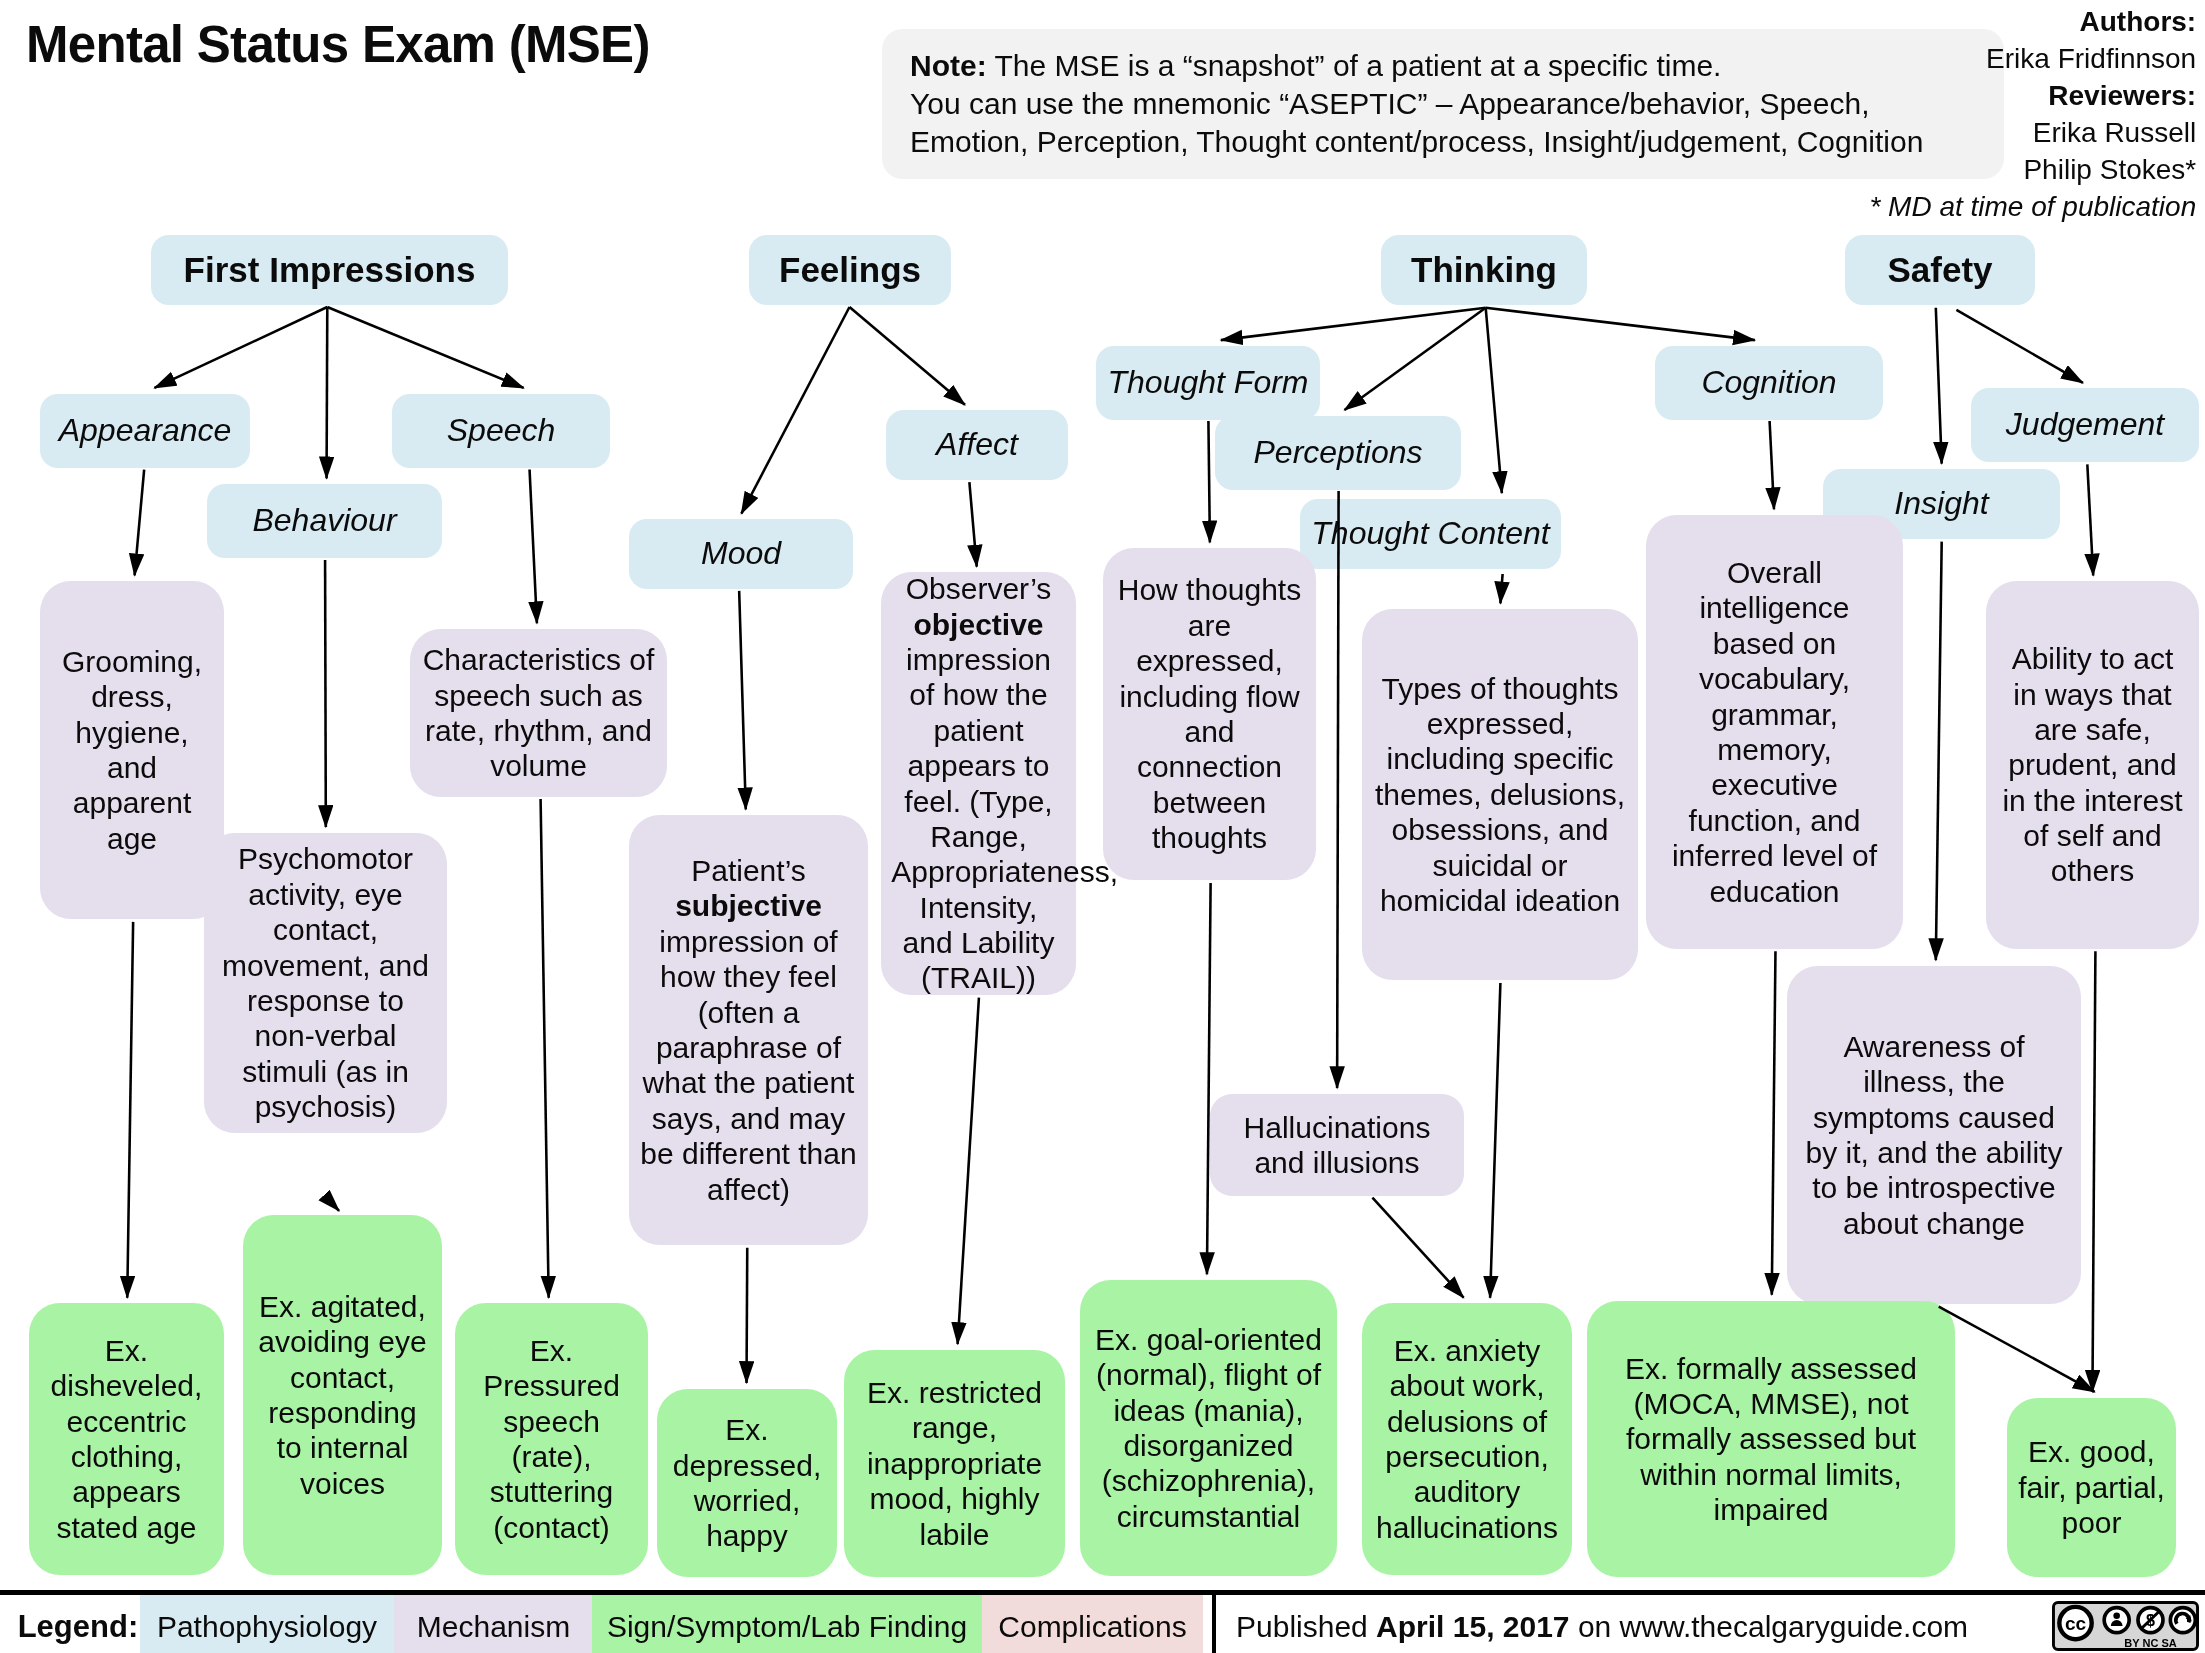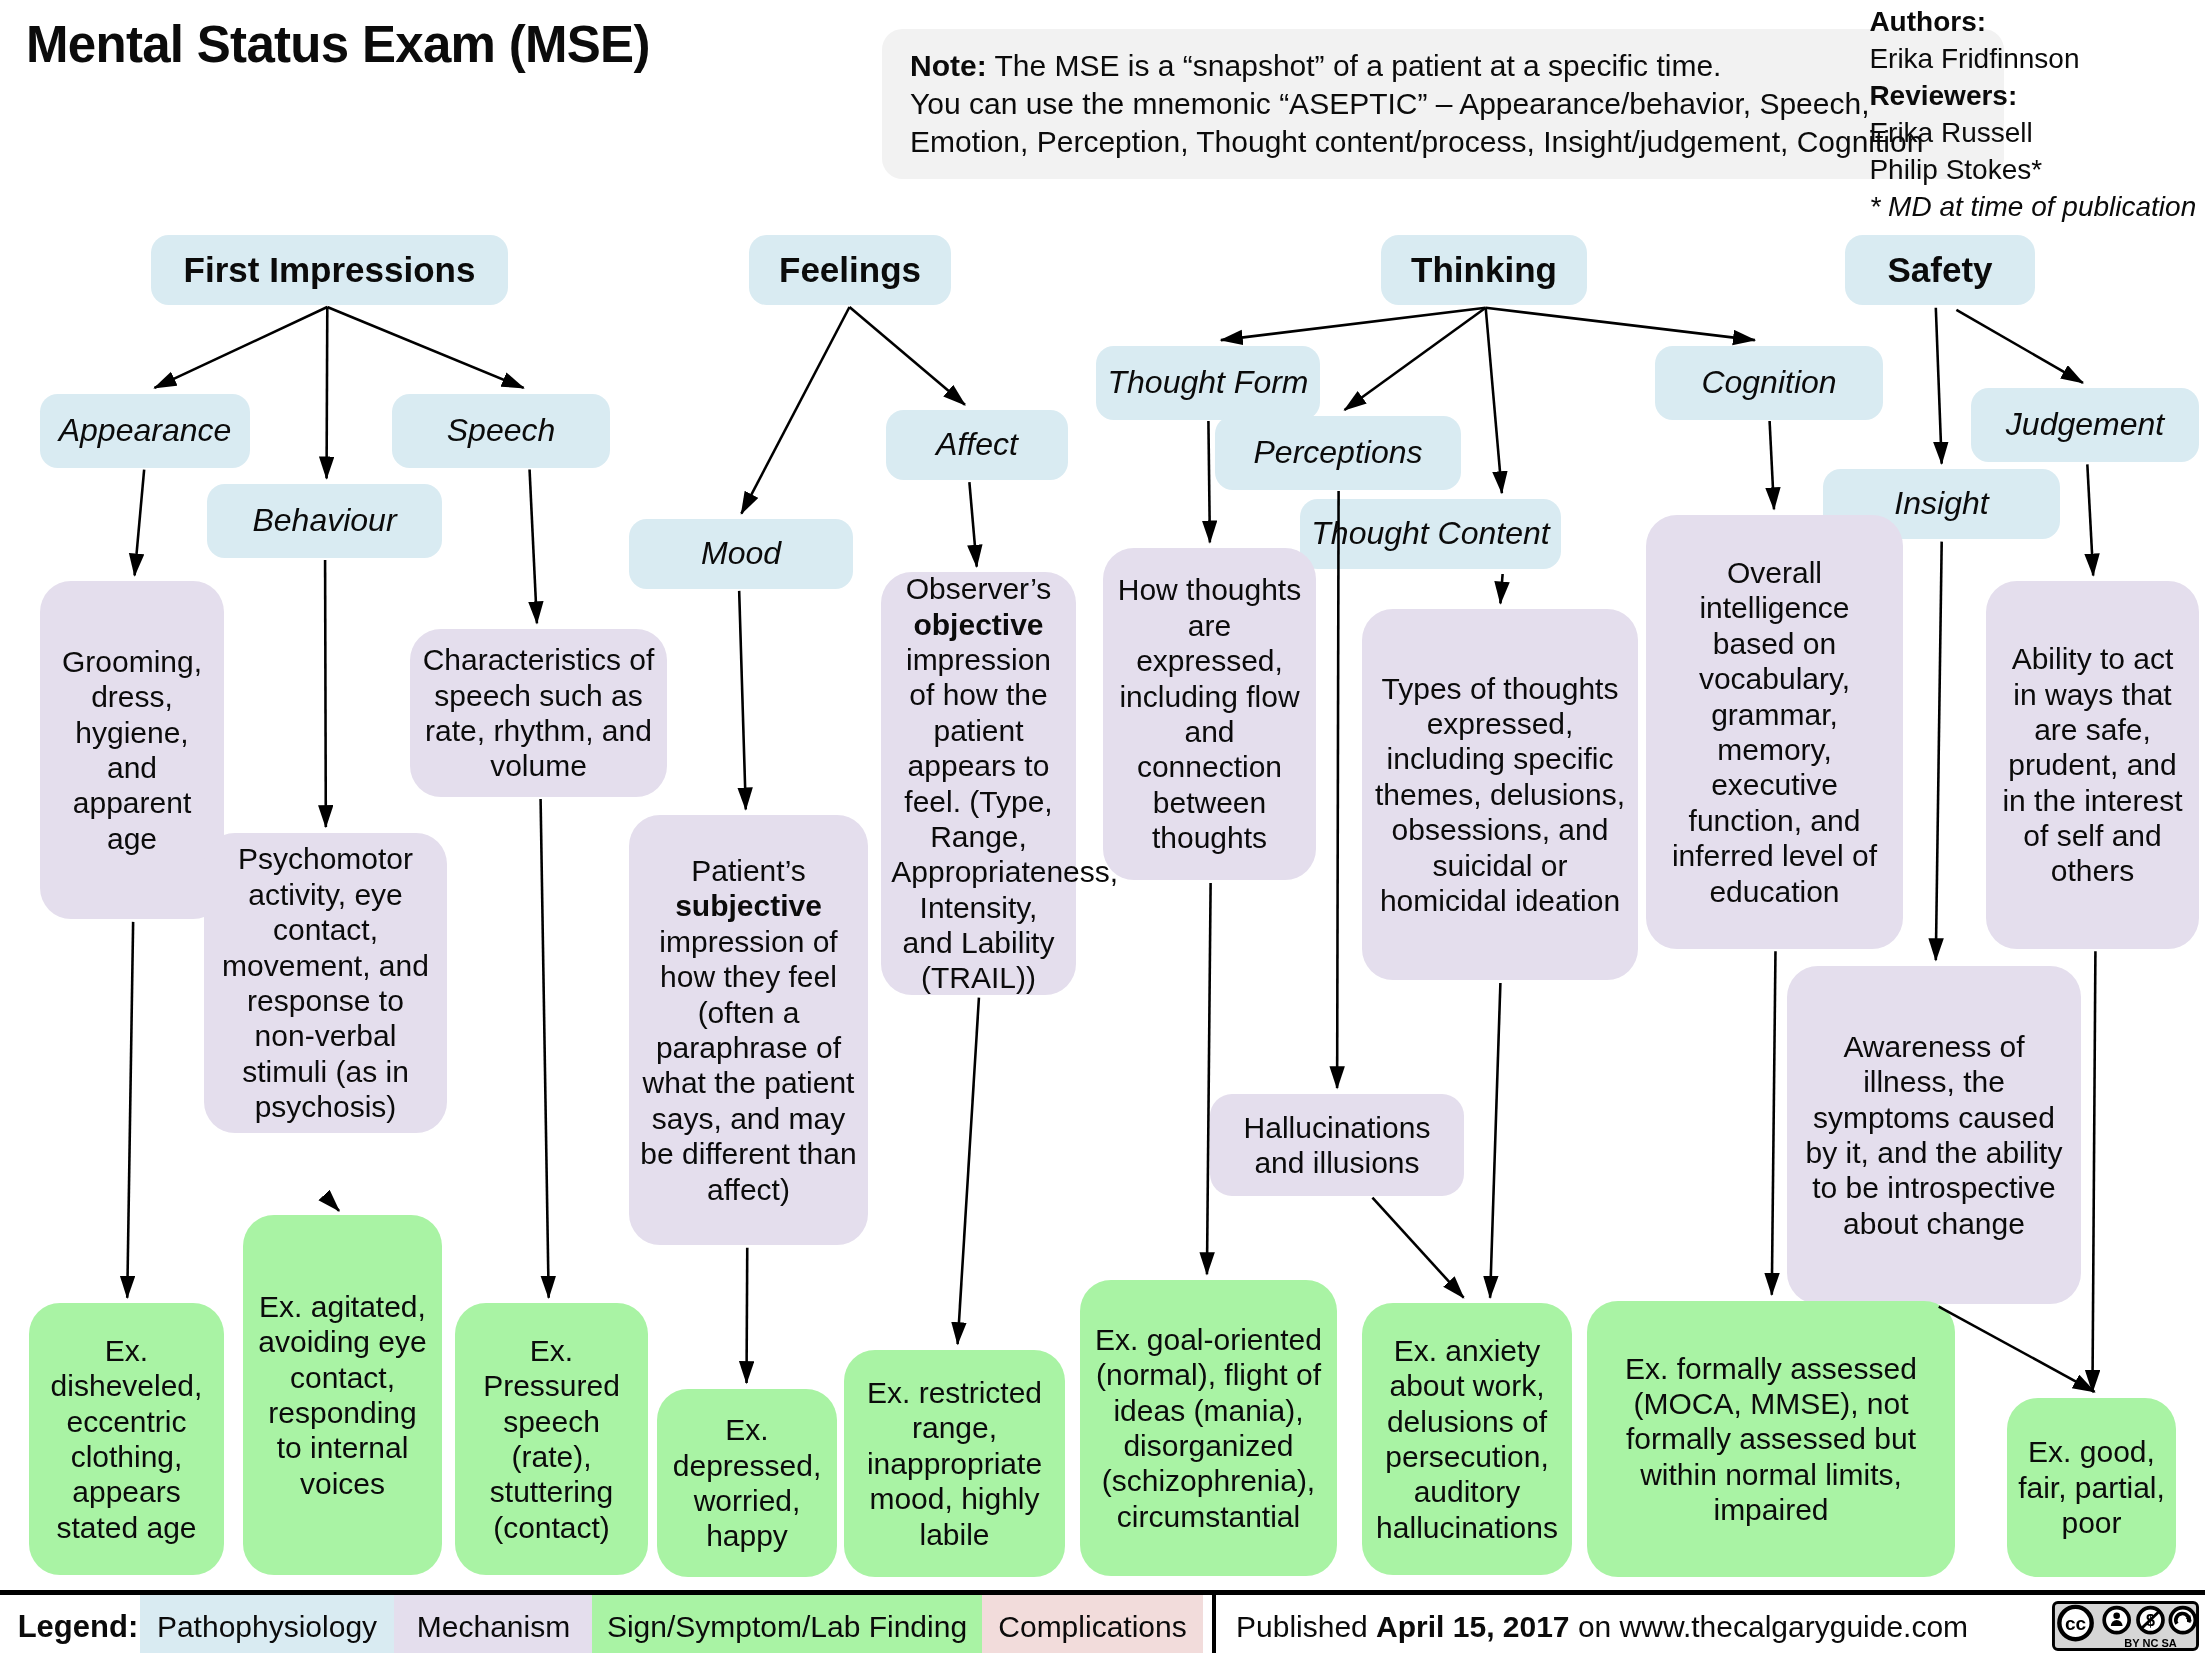--- a/index.html
+++ b/index.html
@@ -10,21 +10,21 @@
        text-align:center;box-sizing:border-box;padding:5.9px 10.3px;line-height:1.18;}
   .box .t{width:100%;}
   .cat{background:var(--pathophysiology);border-radius:17.7px;font-weight:bold;font-size:35px;}
   .sub{background:var(--pathophysiology);border-radius:17.7px;font-size:32px;font-style:italic;}
   .mech{background:var(--mechanism);border-radius:31px;font-size:30px;}
   .sign{background:var(--sign);border-radius:31px;font-size:30px;}
   #title{left:26px;top:14.7px;font-size:51px;font-weight:bold;letter-spacing:-0.7px;}
   #note{left:882px;top:29px;width:1122px;box-sizing:border-box;background:#f2f2f2;
         border-radius:20.6px;padding:17.7px 28px;font-size:30px;line-height:1.27;
         white-space:pre-line;}
-  #credits{right:8.8px;top:4.4px;text-align:left;font-size:28px;line-height:1.32;}
+  #credits{right:8.8px;top:4.4px;text-align:right;font-size:28px;line-height:1.32;}
   #credits .b{font-weight:bold;}
   #credits .i{font-style:italic;}
   #arrows{left:0;top:0;width:2205px;height:1654px;pointer-events:none;z-index:5;}
   #arrows line{stroke:#000;stroke-width:3.5;}
   #legendbar{left:0;top:1590px;width:2205px;height:63px;background:#ffffff;
              border-top:5.1px solid #000;box-sizing:content-box;}
   .chip{position:absolute;top:0;height:100%;display:flex;align-items:center;
         justify-content:center;font-size:30px;}
   #legend-label{position:absolute;left:17.7px;top:0;height:100%;display:flex;
         align-items:center;font-weight:bold;font-size:31px;}

